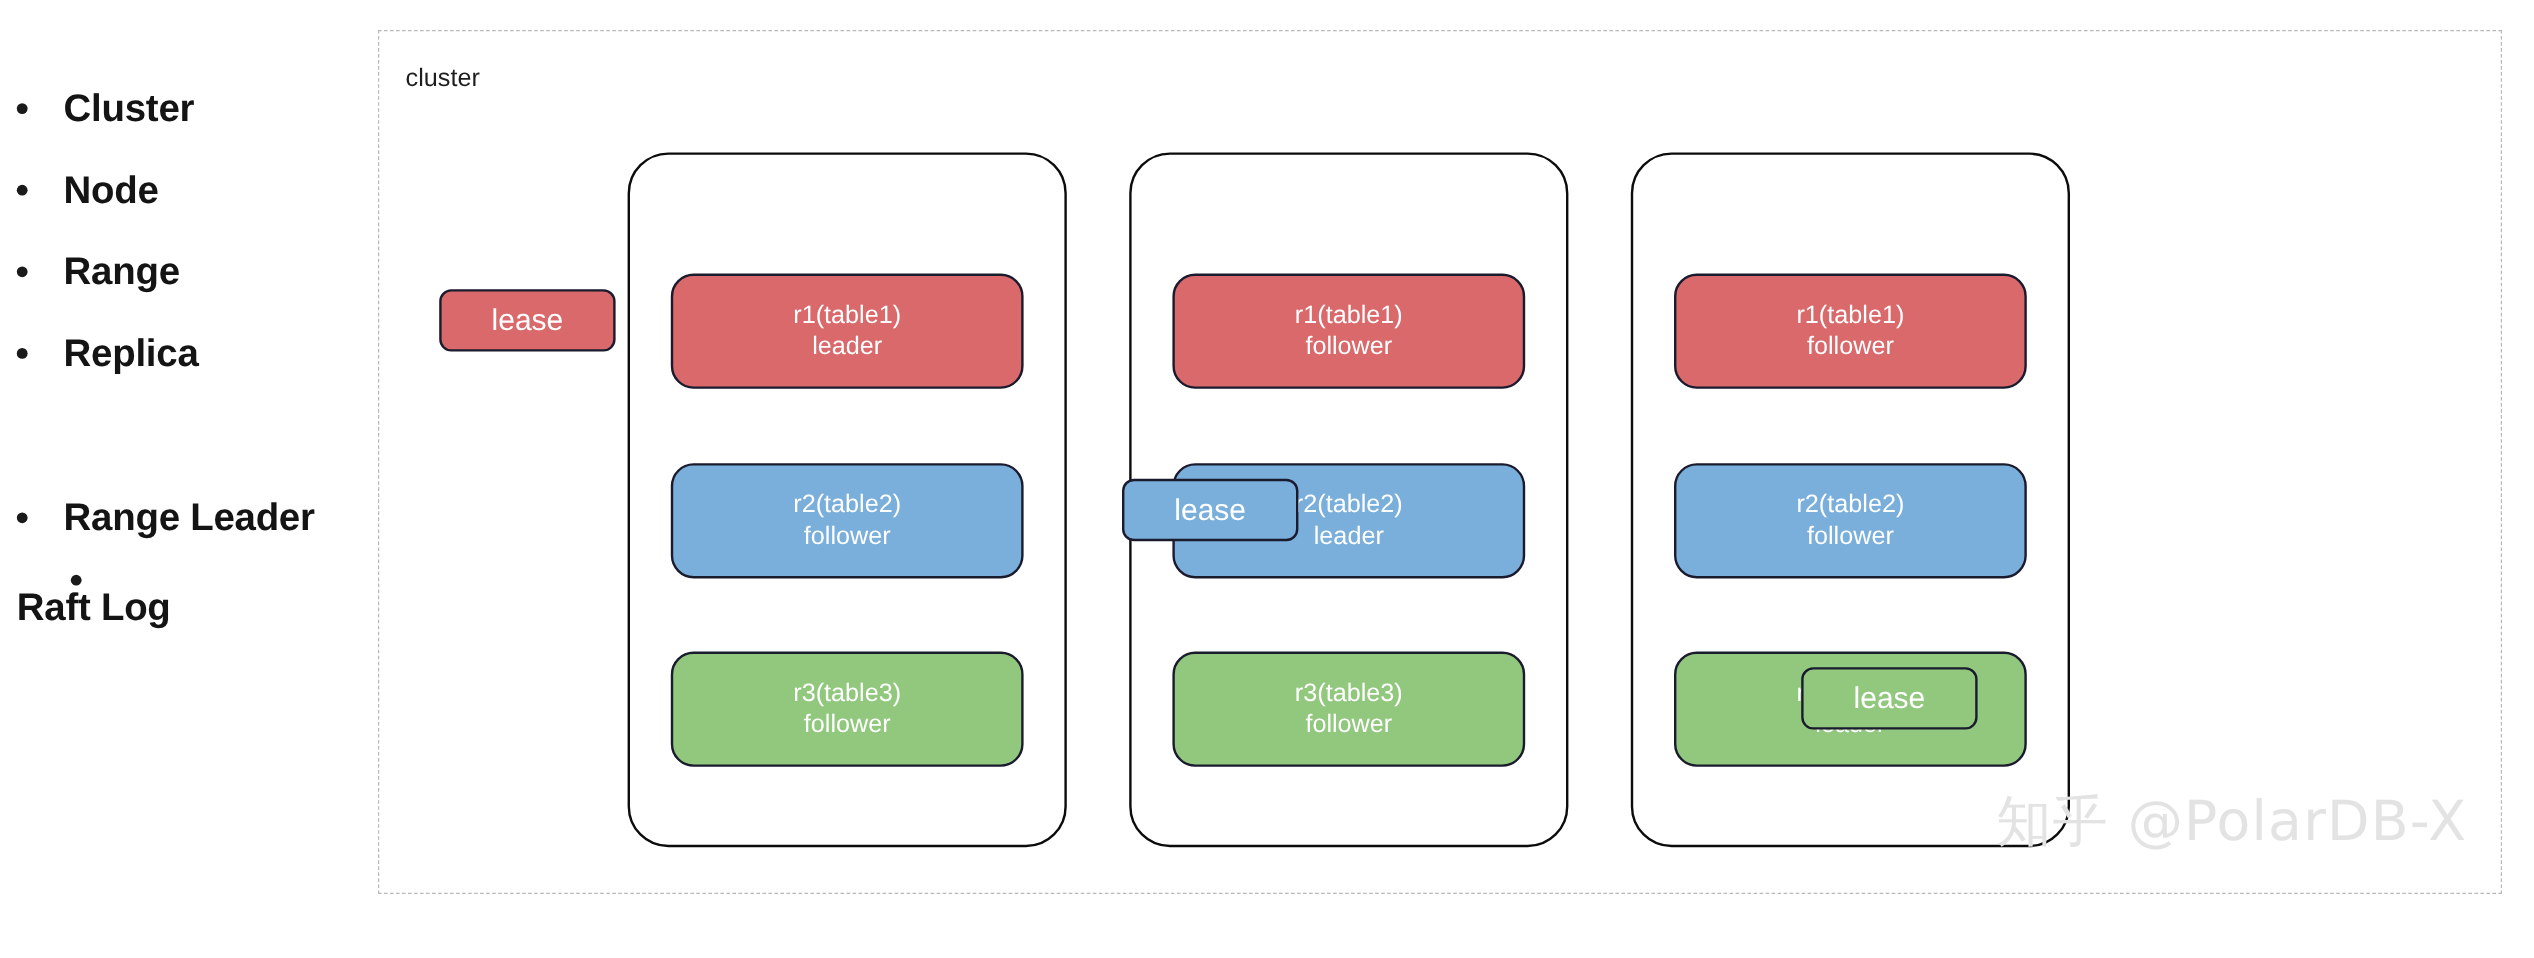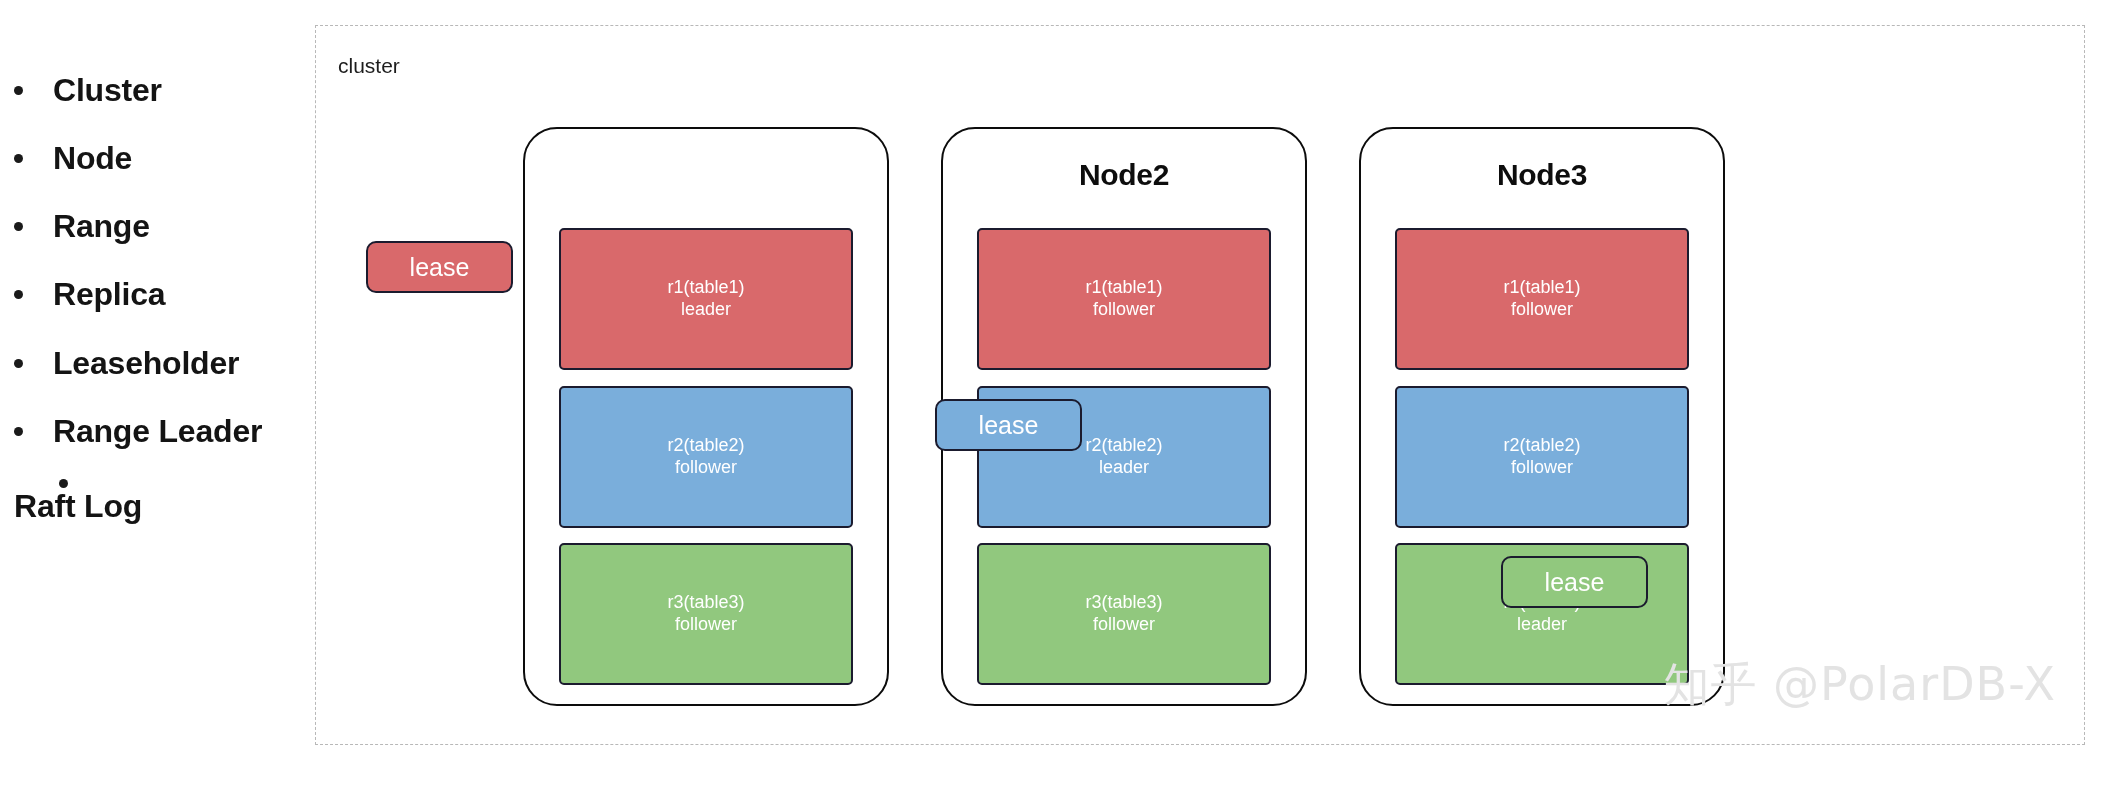--- a/index.html
+++ b/index.html
@@ -88,30 +88,30 @@
     font-weight: bold;
     color: #0d0d0d;
     letter-spacing: -0.3px;
   }
 
   
   .replica {
     position: absolute;
     left: 34px;
     width: 294px;
-    height: 142px;
-    border-radius: 5px;
+    height: 96px;
+    border-radius: 19px;
     border: 2.5px solid #1b1b2e;
     box-sizing: border-box;
     display: flex;
     flex-direction: column;
     align-items: center;
     justify-content: center;
     color: #ffffff;
-    font-size: 18px;
+    font-size: 21px;
     line-height: 1.22;
   }
   .replica .r-line { display: block; }
   .replica.slot0 { top: 99px; }
   .replica.slot1 { top: 257px; }
   .replica.slot2 { top: 414px; }
 
   
   .lease-badge {
     position: absolute;
@@ -153,24 +153,20 @@
       <span class="glossary-label">Node</span>
     </div>
     <div class="glossary-item" style="top: 206px;">
       <span class="glossary-bullet"></span>
       <span class="glossary-label">Range</span>
     </div>
     <div class="glossary-item" style="top: 274px;">
       <span class="glossary-bullet"></span>
       <span class="glossary-label">Replica</span>
     </div>
-    <div class="glossary-item" style="top: 343px;">
-      <span class="glossary-bullet"></span>
-      <span class="glossary-label">Leaseholder</span>
-    </div>
     <div class="glossary-item" style="top: 411px;">
       <span class="glossary-bullet"></span>
       <span class="glossary-label">Range Leader</span>
     </div>
     <div class="glossary-item" style="top: 479px; flex-direction: column;">
       <span class="glossary-bullet"></span>
       <span class="glossary-label">Raft Log</span>
     </div>
   </div>
 
@@ -185,36 +181,34 @@
         <div class="replica slot1" style="background: rgb(122, 174, 219);">
           <span class="r-line">r2(table2)</span>
           <span class="r-line">follower</span>
         </div>
         <div class="replica slot2" style="background: rgb(145, 200, 126);">
           <span class="r-line">r3(table3)</span>
           <span class="r-line">follower</span>
         </div>
       </div>
       <div class="node-box" style="left: 625px;">
-        <div class="node-title">Node2</div>
         <div class="replica slot0" style="background: rgb(217, 105, 107);">
           <span class="r-line">r1(table1)</span>
           <span class="r-line">follower</span>
         </div>
         <div class="replica slot1" style="background: rgb(122, 174, 219);">
           <span class="r-line">r2(table2)</span>
           <span class="r-line">leader</span>
         </div>
         <div class="replica slot2" style="background: rgb(145, 200, 126);">
           <span class="r-line">r3(table3)</span>
           <span class="r-line">follower</span>
         </div>
       </div>
       <div class="node-box" style="left: 1043px;">
-        <div class="node-title">Node3</div>
         <div class="replica slot0" style="background: rgb(217, 105, 107);">
           <span class="r-line">r1(table1)</span>
           <span class="r-line">follower</span>
         </div>
         <div class="replica slot1" style="background: rgb(122, 174, 219);">
           <span class="r-line">r2(table2)</span>
           <span class="r-line">follower</span>
         </div>
         <div class="replica slot2" style="background: rgb(145, 200, 126);">
           <span class="r-line">r3(table3)</span>

